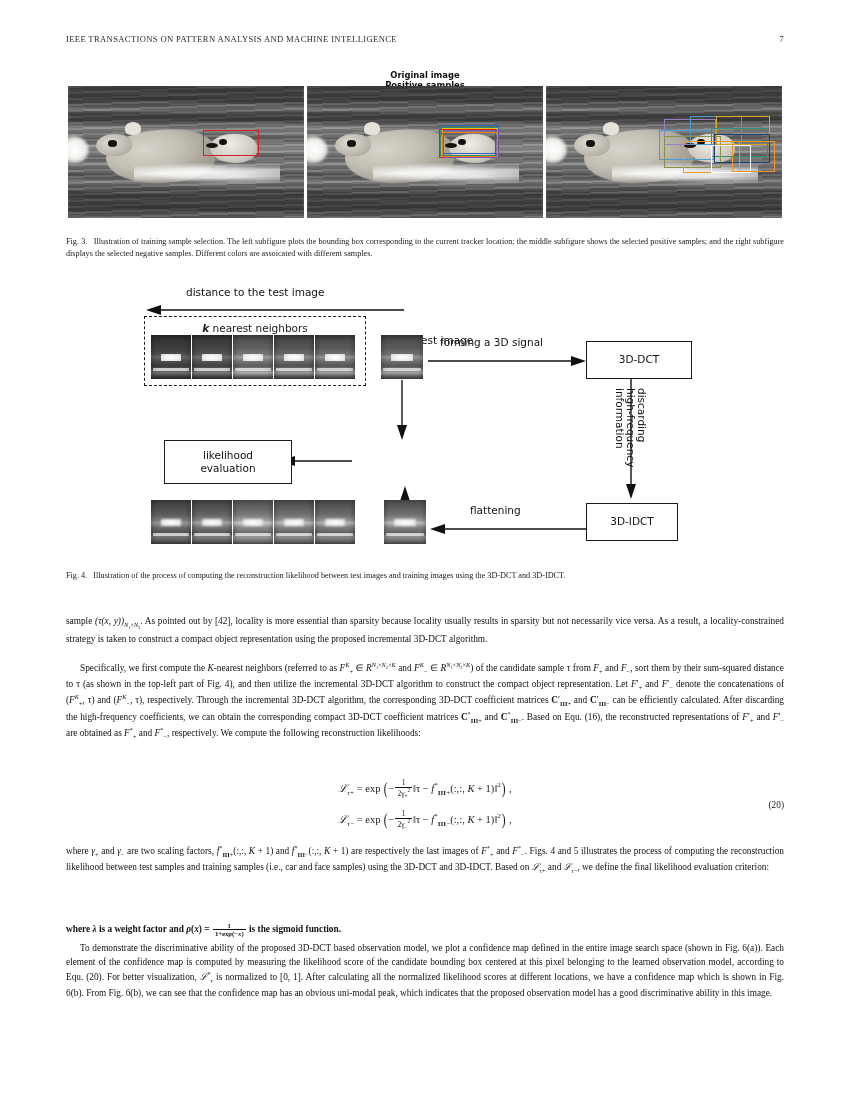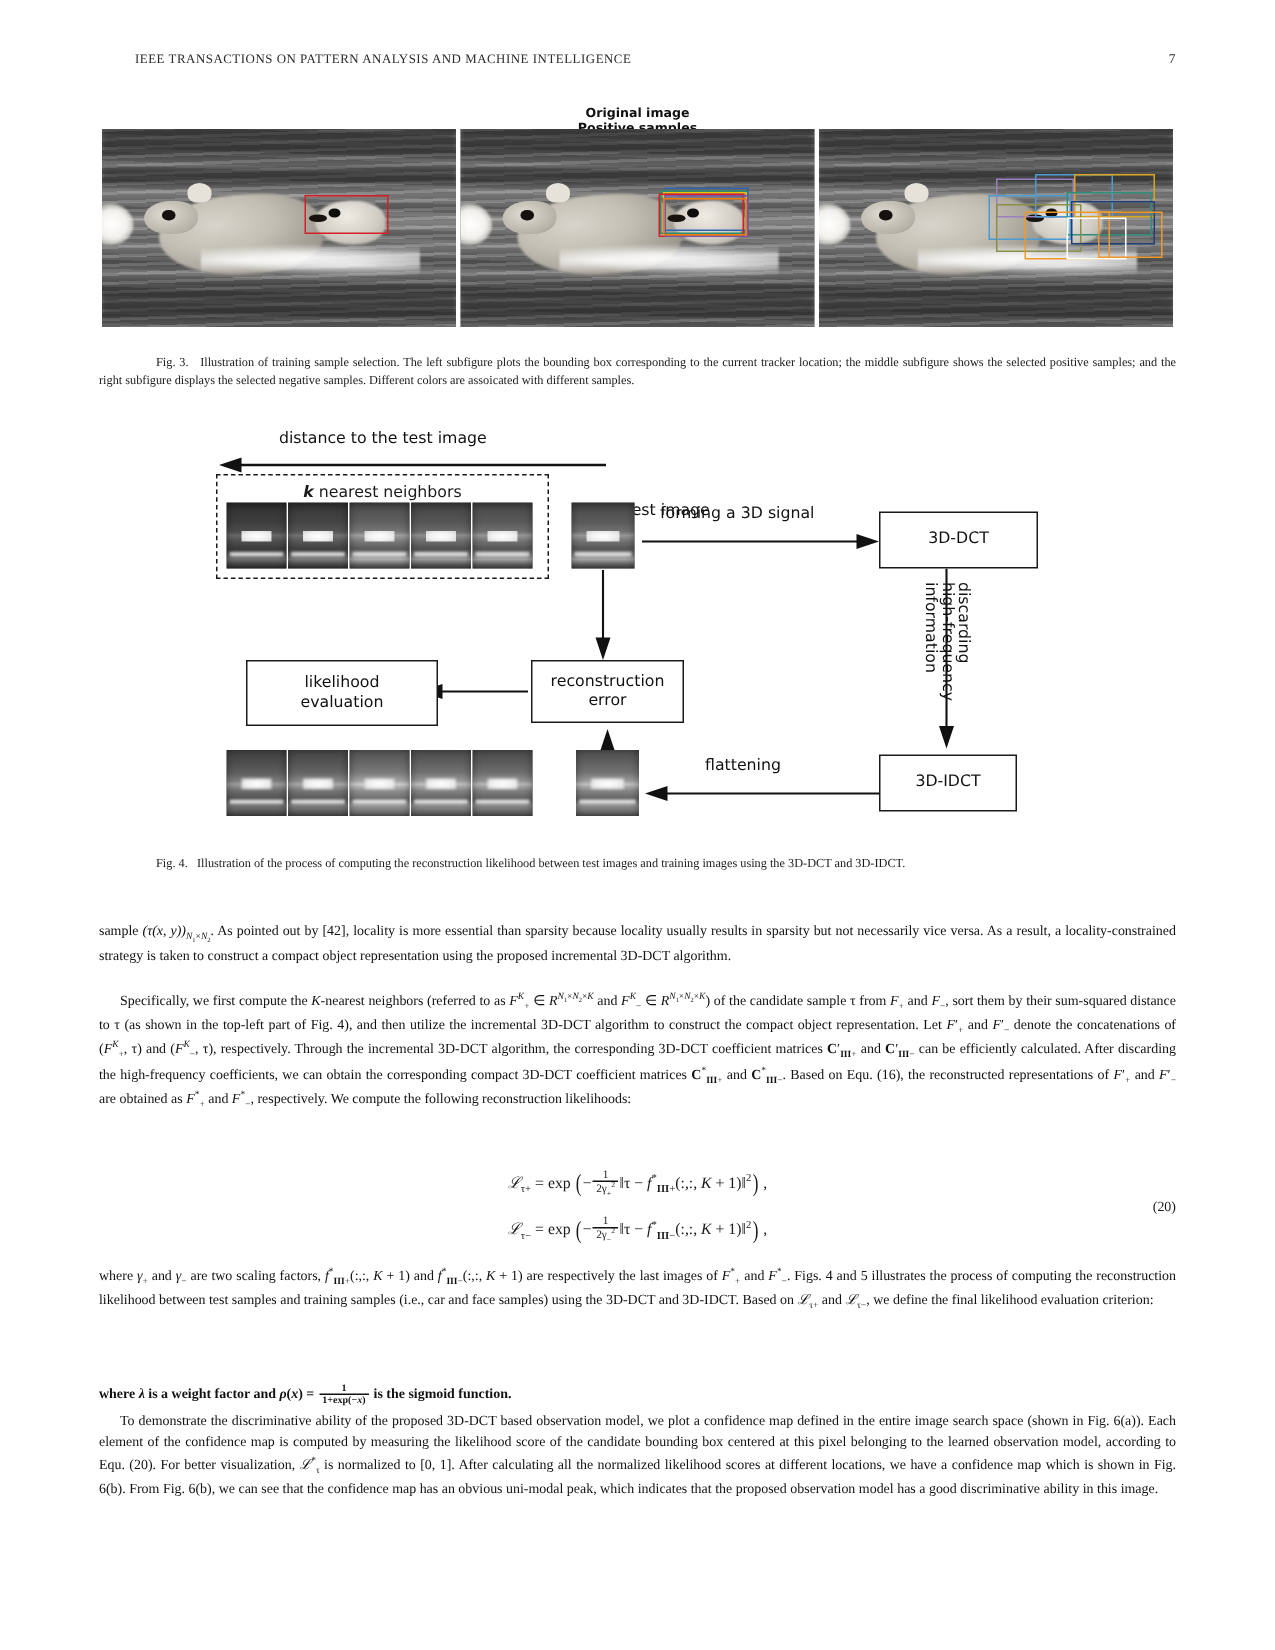--- a/index.html
+++ b/index.html
@@ -27,21 +27,21 @@
     position: absolute;
     left: 66px; top: 34px;
     width: 718px;
     display: flex;
     justify-content: space-between;
     align-items: baseline;
     font-size: 8.6px;
     letter-spacing: 0.35px;
     color: #2b2b2b;
   }
-  .runhead .title { white-space: nowrap; margin-left: 24px; }
+  .runhead .title { white-space: nowrap; }
   .runhead .pageno { font-size: 9px; }
 
   
   .fig3 {
     position: absolute;
     left: 68px; top: 70px;
     width: 714px;
   }
   .fig3-labels {
     display: flex;
@@ -191,21 +191,21 @@
   }
 
   
   .caption {
     position: absolute;
     font-size: 8.2px;
     line-height: 1.42;
     text-align: justify;
     color: #1a1a1a;
   }
-  .caption .lead { white-space: nowrap; margin-left: 38px; }
+  .caption .lead { white-space: nowrap; }
 
   
   .fig4 {
     position: absolute;
     left: 140px; top: 288px;
     width: 570px;
     height: 268px;
     font-family: "DejaVu Sans", sans-serif;
   }
   .fig4 .dlabel {
@@ -512,23 +512,20 @@
     </svg>
     <div class="vtext" style="left:496px; top:100px;">discarding</div>
     <div class="vtext" style="left:485px; top:100px;">high-frequency</div>
     <div class="vtext" style="left:474px; top:100px;">information</div>
 
     <svg width="14" height="62" style="position:absolute;left:255px;top:92px;">
       <line x1="7" y1="0" x2="7" y2="48" stroke="#111" stroke-width="1.4"></line>
       <polygon points="7,60 2,45 12,45" fill="#111"></polygon>
     </svg>
 
-    <div class="dbox" style="left:214px; top:152px; width:102px; height:42px;">
-      reconstruction<br>error
-    </div>
 
     <svg width="74" height="14" style="position:absolute;left:140px;top:166px;">
       <line x1="72" y1="7" x2="14" y2="7" stroke="#111" stroke-width="1.4"></line>
       <polygon points="0,7 15,2 15,12" fill="#111"></polygon>
     </svg>
 
     <div class="dbox" style="left:24px; top:152px; width:128px; height:44px;">
       likelihood<br>evaluation
     </div>
 

